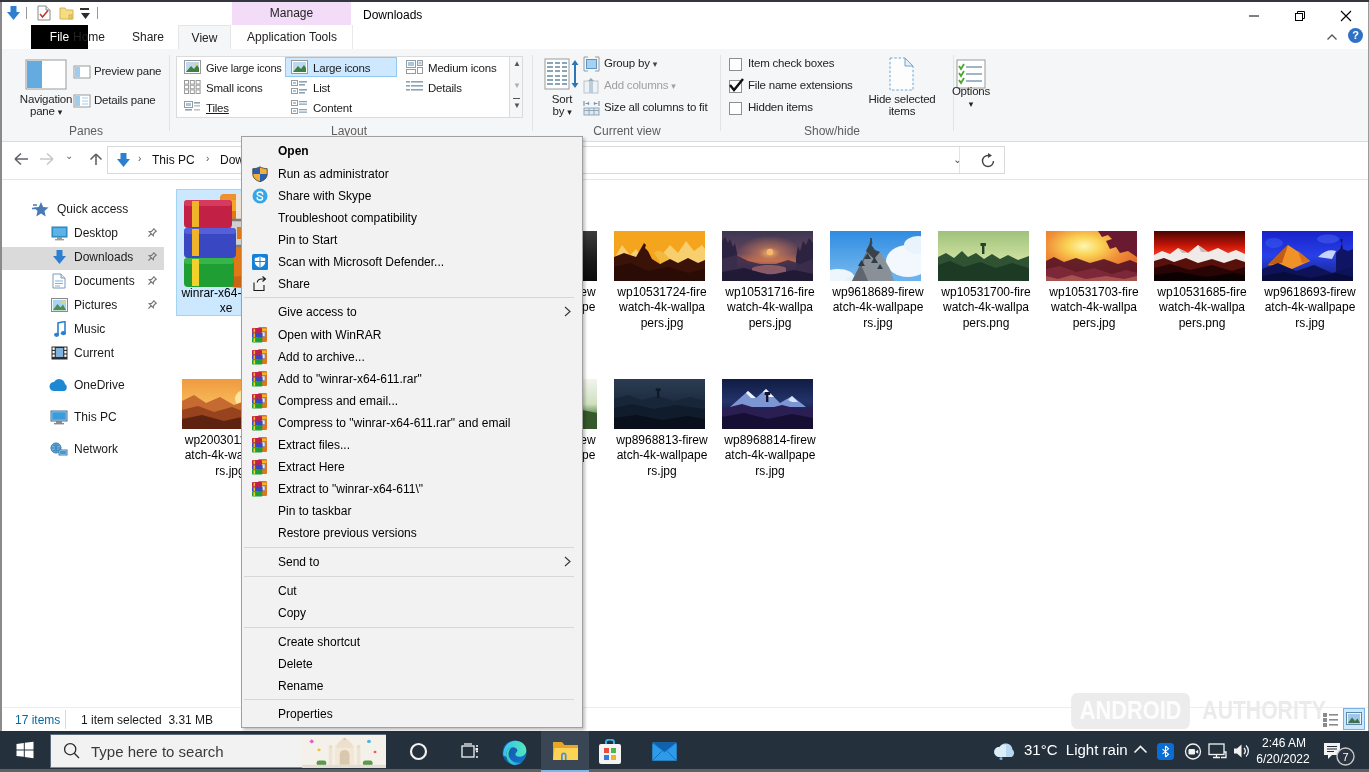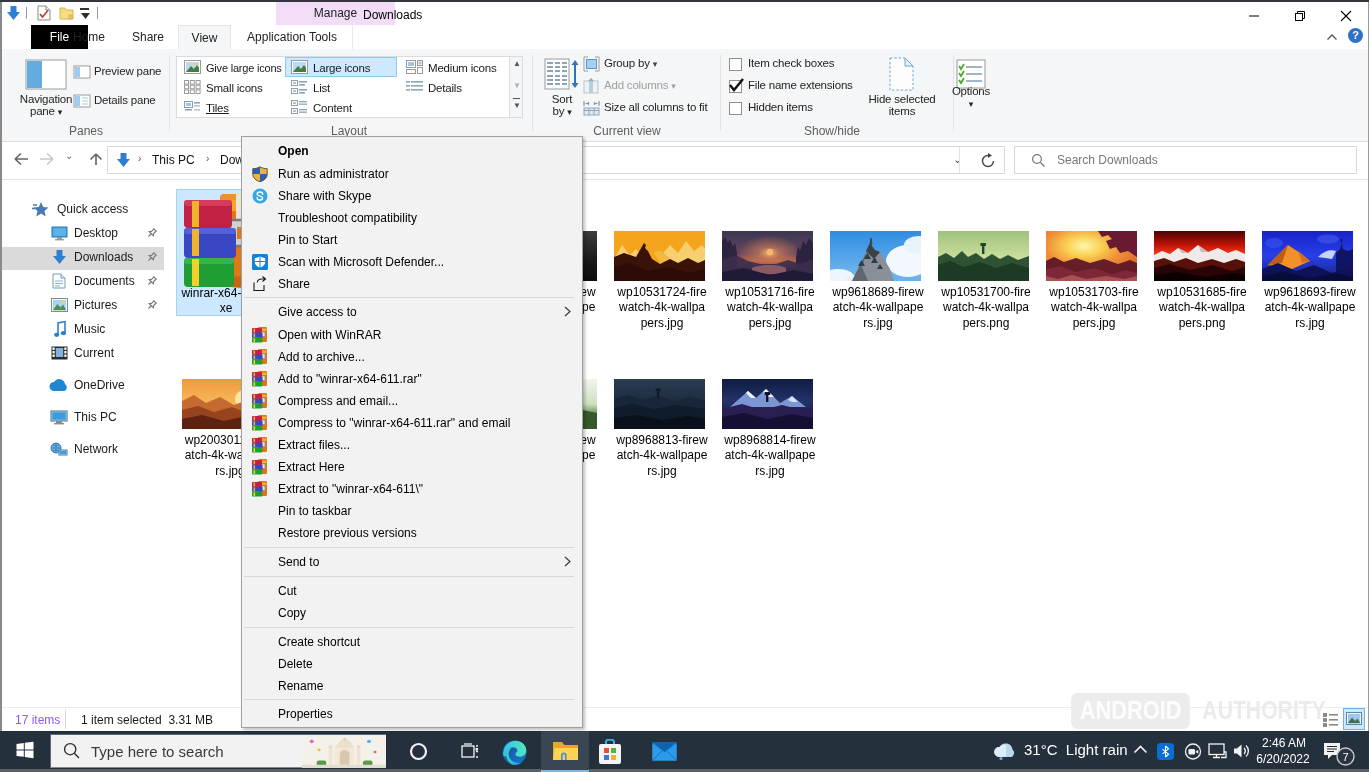--- a/index.html
+++ b/index.html
@@ -4,21 +4,21 @@
 <style>
 * { margin:0; padding:0; box-sizing:border-box; }
 html,body { width:1369px; height:772px; overflow:hidden; }
 body { font-family:"Liberation Sans", sans-serif; position:relative; background:#fff; font-size:12px; color:#1a1a1a; }
 .abs { position:absolute; }
 
 #topedge { left:0; top:0; width:1369px; height:2px; background:#33363c; }
 #leftedge { left:0; top:2px; width:2px; height:729px; background:#8a8a8a; }
 #rightedge { right:0; top:2px; width:1px; height:729px; background:#9b9b9b; }
 
-#managetab { left:232px; top:2px; width:119px; height:29px; background:#f2dcf8; text-align:center; line-height:23px; color:#242424; font-size:12px;margin-left:44px; }
+#managetab { left:232px; top:2px; width:119px; height:29px; background:#f2dcf8; text-align:center; line-height:23px; color:#242424; font-size:12px; }
 #wintitle { left:363px; top:8px; font-size:12px; color:#000; }
 
 #tabrow { left:2px; top:25px; width:1366px; height:24px; background:#fff; }
 .rtab { position:absolute; top:0; height:24px; line-height:24px; text-align:center; font-size:12px; color:#222; }
 #tab-file { left:1px; width:57px; background:#000000; color:#fff;margin-left:28px; }
 #tab-home { left:58px; width:58px; }
 #tab-share { left:116px; width:60px; }
 #tab-view { left:176px; width:53px; background:#f5f6f7; border:1px solid #e4e5e6; border-bottom:none; }
 #tab-app { left:230px; width:121px; border-right:1px solid #e9e9e9; }
 
@@ -328,27 +328,20 @@
     <div style="position:absolute;left:44px;top:6px;font-size:12px;color:#111;">This PC</div>
     <div style="position:absolute;left:98px;top:6px;font-size:10px;color:#555;">›</div>
     <div style="position:absolute;left:112px;top:6px;font-size:12px;color:#111;">Downloads</div>
     <div style="position:absolute;left:845px;top:6px;font-size:11px;color:#555;">⌄</div>
     <div style="position:absolute;left:851px;top:0;width:1px;height:26px;background:#e3e3e3;"></div>
   </div>
   <svg style="position:absolute;left:978px;top:11px;" width="16" height="16" viewBox="0 0 16 16">
       <path d="M13.5 8 A 5.5 5.5 0 1 1 8 2.5" stroke="#444" stroke-width="1.4" fill="none"></path>
       <path d="M8 0 L12 2.5 L8 5 Z" fill="#444"></path>
     </svg>
-  <div id="searchbox">
-    <svg style="position:absolute;left:16px;top:6px;" width="15" height="15" viewBox="0 0 15 15">
-        <circle cx="6" cy="6" r="4.4" stroke="#767676" fill="none" stroke-width="1.2"></circle>
-        <path d="M9.5 9.5 L13.5 13.5" stroke="#767676" stroke-width="1.2"></path>
-      </svg>
-    <div style="position:absolute;left:42px;top:6px;font-size:12px;color:#777;">Search Downloads</div>
-  </div>
 </div>
 <div class="abs" id="sidebar" style="left:2px;top:180px;width:170px;height:527px;background:#fff;">
   <div style="position:absolute;left:0;top:67px;width:162px;height:23px;background:#dadada;"></div>
   <svg style="position:absolute;left:30px;top:21px;" width="17" height="17" viewBox="0 0 17 17">
       <path d="M9 1 L11.2 6 L16.5 6.5 L12.5 10 L13.7 15.5 L9 12.6 L4.3 15.5 L5.5 10 L1.5 6.5 L6.8 6 Z" fill="#4a7ab5"></path>
       <path d="M1 4 L5 4 M0 7.5 L3 7.5" stroke="#4a7ab5" stroke-width="1.4"></path>
     </svg>
   <div class="sbitem" style="left:55px;top:17px;">Quick access</div>
   <svg style="position:absolute;left:49px;top:46px;" width="17" height="15" viewBox="0 0 17 15">
       <rect x="1" y="1" width="15" height="10" fill="#3b9cdb" stroke="#2b7cb5"></rect>
@@ -651,21 +644,21 @@
   <path d="M24 14 L26 12 L34 19 L29 19 Z" fill="#eef4ff"></path>
   <path d="M41 13 L44 10 L52 18 L46 18 Z" fill="#eef4ff"></path>
   <path d="M66 21 L70 17 L76 23 L70 23 Z" fill="#d8e4f8"></path>
   <path d="M0 30 L20 25 L40 31 L60 26 L80 31 L91 28 L91 50 L0 50 Z" fill="#2a1e52"></path>
   <path d="M0 38 L22 34 L46 40 L70 35 L91 39 L91 50 L0 50 Z" fill="#170e33"></path>
   <rect x="44" y="15" width="2.4" height="8" fill="#141030"></rect>
     <rect x="42.6" y="13" width="5.6" height="3" fill="#141030"></rect>
 </svg>
 <div class="fname" style="left:716px;top:433px;">wp8968814-firew<br>atch-4k-wallpape<br>rs.jpg</div>
 <div class="abs" id="statusbar">
-  <div style="position:absolute;left:13px;top:5px;font-size:12px;color:#8b5cf6;">17 items</div>
+  <div style="position:absolute;left:13px;top:5px;font-size:12px;color:#0369a1;">17 items</div>
   <div style="position:absolute;left:63px;top:2px;width:1px;height:19px;background:#d8d8d8;"></div>
   <div style="position:absolute;left:79px;top:5px;font-size:12px;color:#1a1a1a;">1 item selected&nbsp;&nbsp;3.31 MB</div>
   <svg style="position:absolute;left:1320px;top:4px;z-index:46;" width="17" height="16" viewBox="0 0 17 16">
       <g fill="#8a8a8a">
         <rect x="1" y="1" width="4" height="4"></rect>
         <rect x="1" y="6" width="4" height="4"></rect>
         <rect x="1" y="11" width="4" height="4"></rect>
         <rect x="7" y="2" width="9" height="1.6"></rect>
         <rect x="7" y="7" width="9" height="1.6"></rect>
         <rect x="7" y="12" width="9" height="1.6"></rect>

